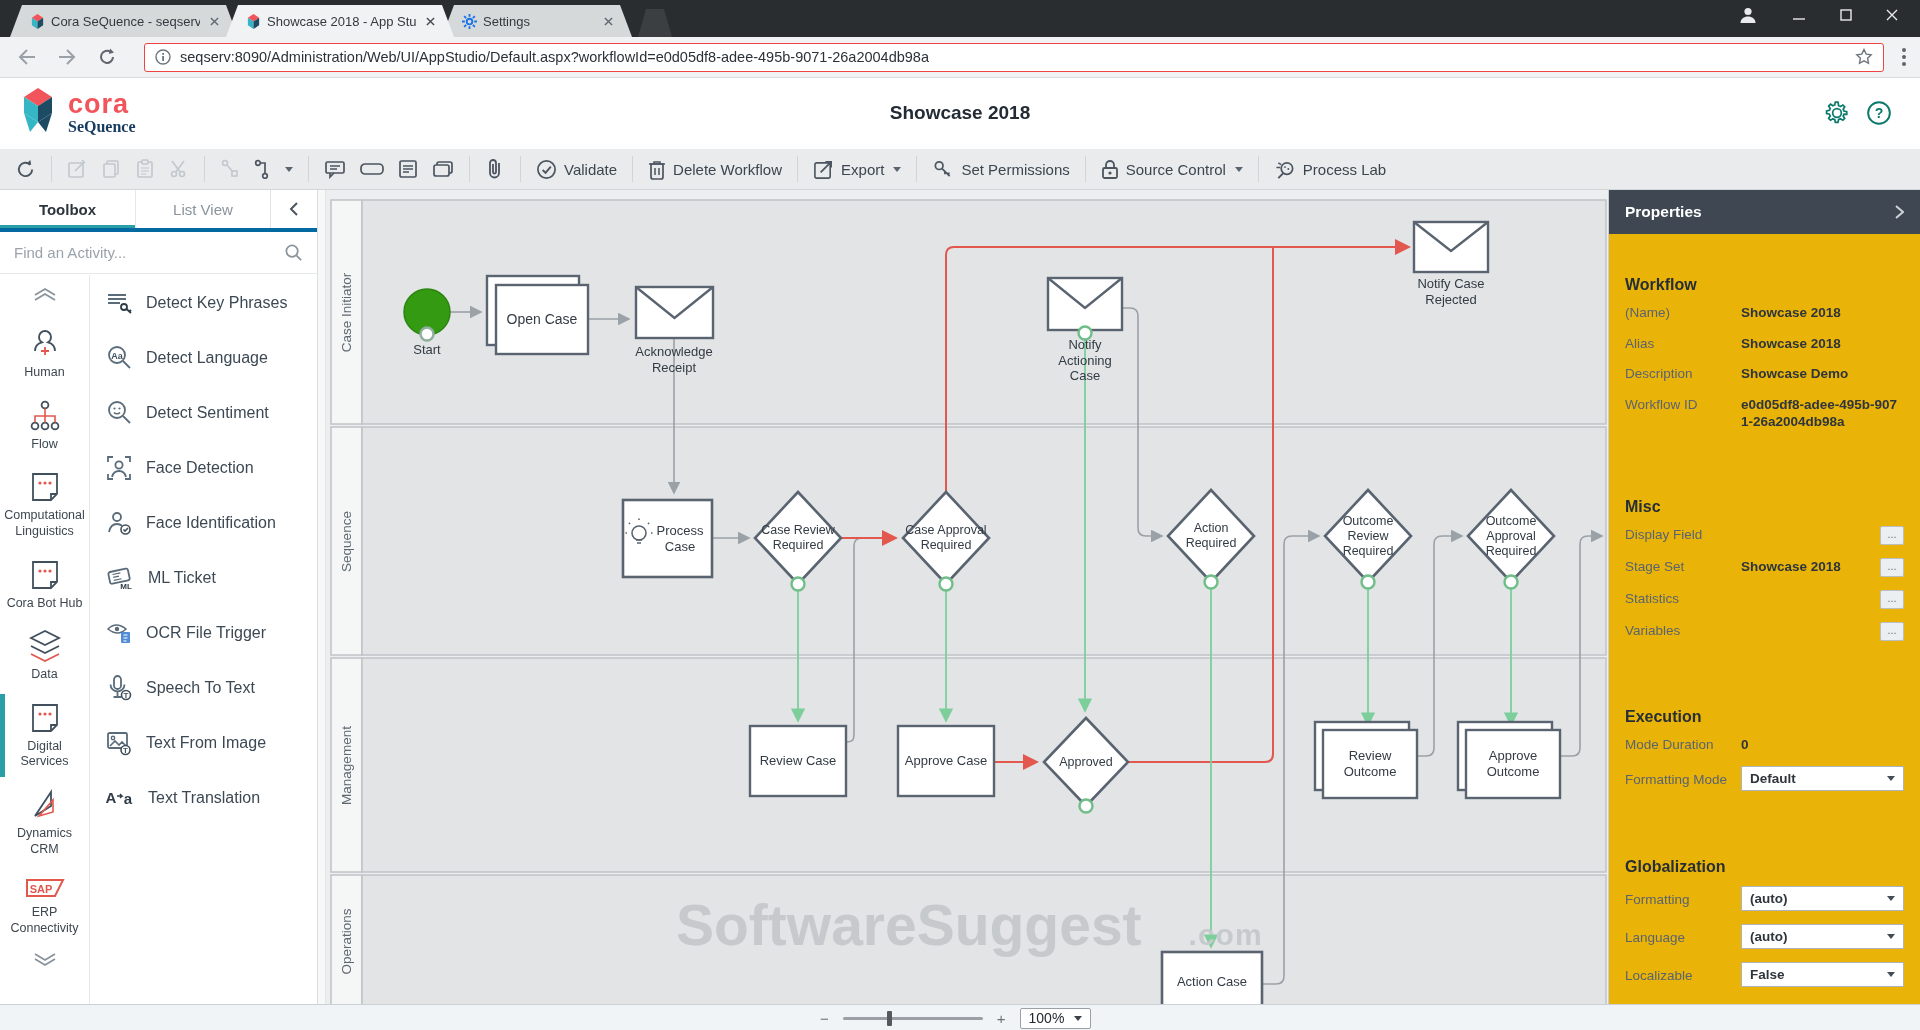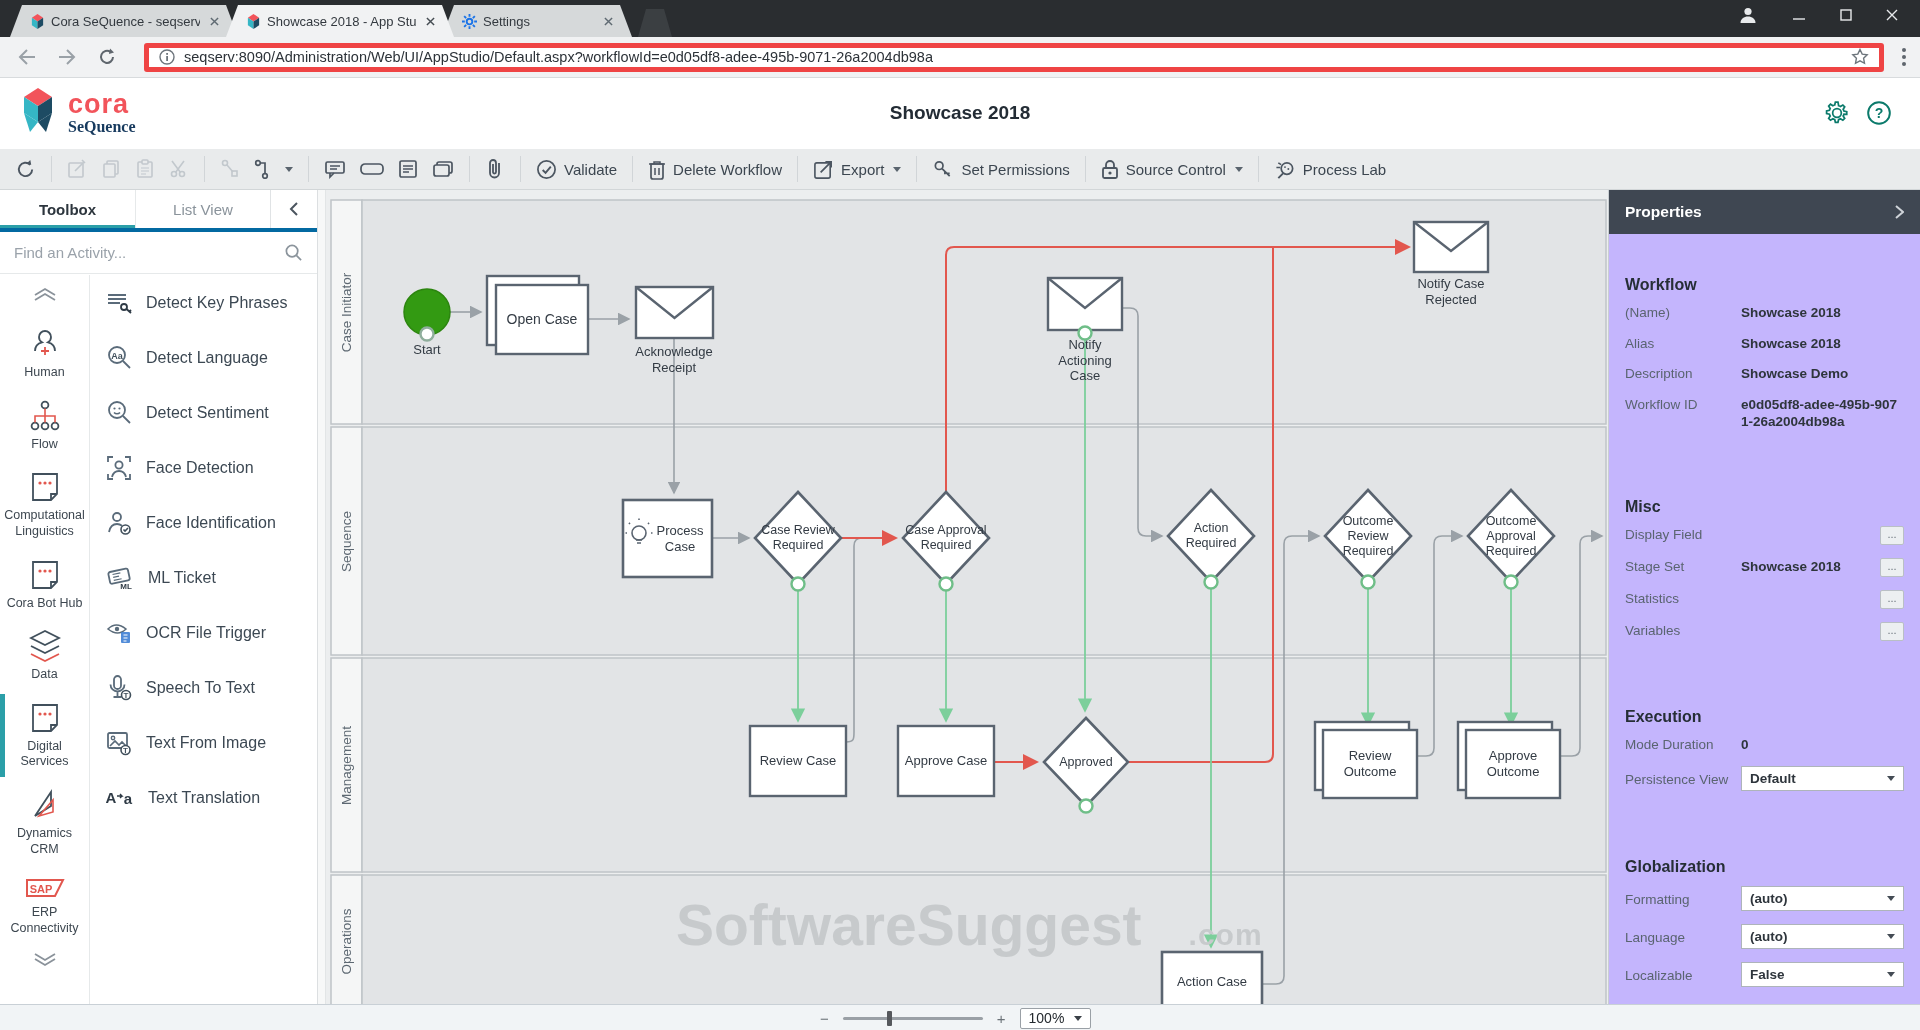--- a/index.html
+++ b/index.html
@@ -9,21 +9,21 @@
   
   #tabbar { position:absolute; left:0; top:0; width:1920px; height:37px; background:#2a2d30; display:flex; align-items:flex-end; }
   .tab { position:relative; height:32px; width:228px; margin-right:-12px; display:flex; align-items:center; padding:0 16px 0 20px; background:#d6d9da; clip-path:polygon(12px 0, calc(100% - 12px) 0, 100% 100%, 0 100%); }
   .tab.active { background:#f1f2f3; z-index:3; }
   .tab-title { flex:1; font-size:13px; color:#33393f; white-space:nowrap; overflow:hidden; margin:6px 6px; }
   .tab-close { width:16px; height:16px; display:flex; align-items:center; justify-content:center; color:#5f6a72; font-size:11px; }
   .newtab { height:28px; width:34px; margin-left:18px; background:#3b3f42; clip-path:polygon(8px 0, calc(100% - 8px) 0, 100% 100%, 0 100%); margin-bottom:0; }
   .winbtns { position:absolute; right:0; top:0; height:30px; display:flex; align-items:center; gap:34px; padding-right:22px; color:#e8eaec; }
   #urlbar { position:absolute; left:0; top:37px; width:1920px; height:41px; background:#f1f2f3; border-bottom:1px solid #d8dbdd; display:flex; align-items:center; padding:0 14px; }
   .navic { width:26px; height:26px; margin-right:14px; color:#6d757c; display:flex; align-items:center; justify-content:center; }
-  .urlfield { flex:1; height:29px; background:#fff; border:5px solid #ef4444; border-radius:3px; display:flex; align-items:center; padding:0 10px; margin:8px 10px;justify-content:flex-end; }
+  .urlfield { flex:1; height:29px; background:#fff; border:1px solid #ef4444; border-radius:3px; display:flex; align-items:center; padding:0 10px; margin:8px 10px;justify-content:flex-end; }
   .urltext { font-size:14.5px; color:#2c3238; white-space:nowrap; overflow:hidden; }
   .kebab { display:flex; flex-direction:column; gap:3px; margin-left:8px; }
   .kebab i { width:4px; height:4px; border-radius:50%; background:#5f666d; }
 
   
   #appheader { position:absolute; left:0; top:78px; width:1920px; height:80px; background:#fff; }
   #logo { position:absolute; left:16px; top:10px; display:flex; align-items:center; }
   .logo-txt { margin-left:8px; line-height:1; }
   .logo-cora { font-size:27px; font-weight:bold; color:#f2545b; letter-spacing:1px; }
   .logo-seq { font-family:"Liberation Serif", serif; font-size:16px; font-weight:bold; color:#173a5e; margin-top:1px; }
@@ -61,21 +61,21 @@
   
   #canvas { position:absolute; left:326px; top:190px; width:1282px; height:814px; background:#eceeef; overflow:hidden; }
   .nlabel { position:absolute; text-align:center; color:#333b44; font-size:13px; line-height:1.2; pointer-events:none; }
   .inbox { display:flex; align-items:center; justify-content:center; }
   .lane-lab { position:absolute; width:31px; display:flex; align-items:center; justify-content:center; pointer-events:none; }
   .lane-lab span { transform:rotate(-90deg); white-space:nowrap; font-size:13.5px; color:#5d6872; }
   #wm { position:absolute; left:350px; top:702px; width:580px; text-align:center; color:#c7cacc; font-weight:bold; font-size:57px; letter-spacing:0; pointer-events:none; white-space:nowrap; }
   #wm .wms { font-size:30px; letter-spacing:1px;margin-left:47px; }
 
   
-  #props { position:absolute; left:1608px; top:190px; width:312px; height:814px; background:#c4b5fd; border-left:1px solid #c9ced2; display:flex; flex-direction:column; }
+  #props { position:absolute; left:1608px; top:190px; width:312px; height:814px; background:#eab308; border-left:1px solid #c9ced2; display:flex; flex-direction:column; }
   #props-head { height:44px; background:#3f4752; color:#fff; display:flex; align-items:center; padding:0 16px; flex:0 0 44px; }
   #props-head .ptitle { flex:1; font-size:15.5px; font-weight:bold; }
   .psec { padding:10px 16px 4px;margin-top:24px; }
   .pheading { font-size:16px; font-weight:bold; color:#262e36; margin:8px 0 10px; }
   .prow { display:flex; align-items:flex-start; margin-bottom:13px; }
   .plab { width:116px; font-size:13.5px; color:#5a6470; flex:0 0 116px; padding-top:1px; }
   .pval { flex:1; font-size:13.5px; color:#2e353c; font-weight:bold; word-break:break-all; line-height:1.3; }
   .pellip { width:24px; height:19px; border:1px solid #b9bfc5; background:#eceff1; color:#6a737c; font-size:11px; line-height:15px; text-align:center; border-radius:2px; margin-left:6px; flex:0 0 24px; }
   .psep { height:1px; background:#d8dcdf; margin:4px 0; }
   .pselect { flex:1; height:25px; border:1px solid #aeb4ba; display:flex; align-items:center; padding:0 8px; font-size:13.5px; font-weight:bold; color:#2e353c; justify-content:space-between; background:#fff; }
@@ -748,21 +748,21 @@
     </div>
     <div class="psep"></div>
 
     <div class="psec">
       <div class="pheading">Execution</div>
       <div class="prow">
           <span class="plab">Mode Duration</span>
           <span class="pval">0</span>
         </div>
       <div class="prow" style="align-items:center">
-          <span class="plab">Persistence View</span>
+          <span class="plab">Formatting Mode</span>
         <span class="pselect">
             <span>Default</span>
             <span class="caret"></span>
           </span>
       </div>
     </div>
     <div class="psep"></div>
 
     <div class="psec">
       <div class="pheading">Globalization</div>

